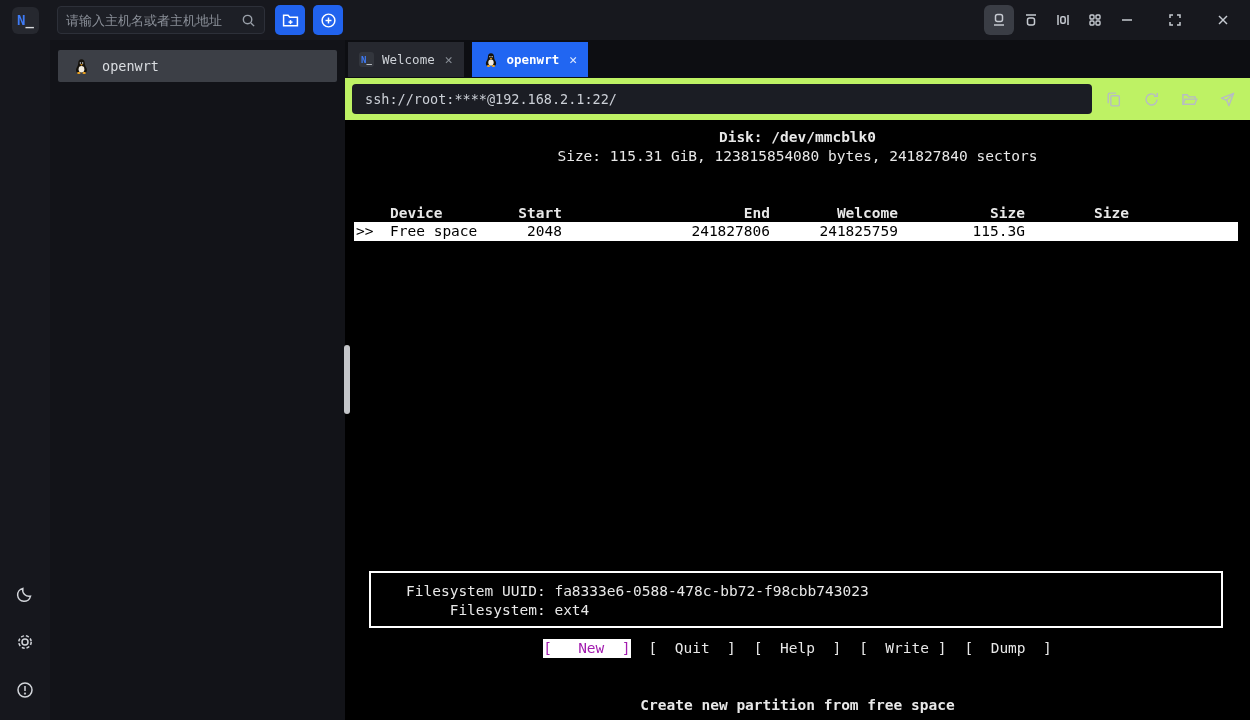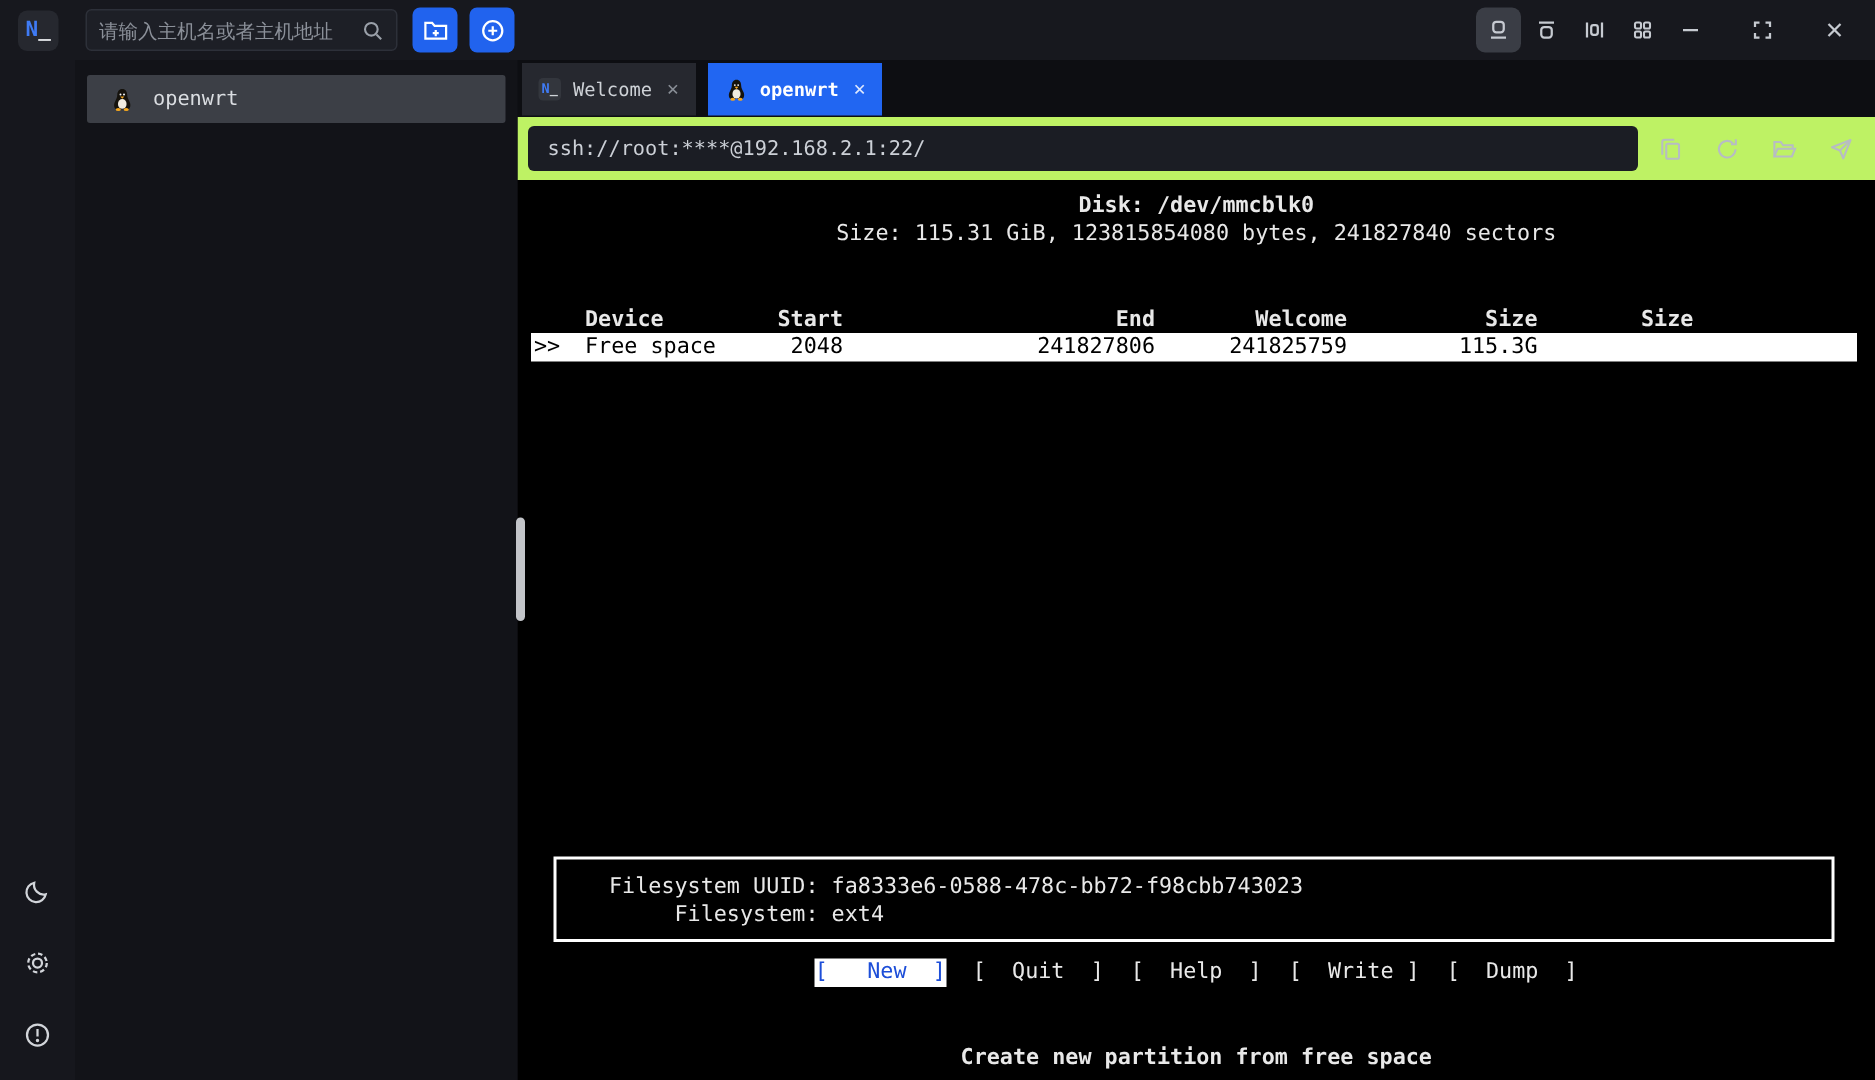--- a/index.html
+++ b/index.html
@@ -79,21 +79,21 @@
   .row-bg { position:absolute; left:9px; top:0; width:884px; height:19px; background:#ffffff; }
   .sel span { color:#000; z-index:2; }
 
   .info-box { position:absolute; left:24px; top:451px; width:854px; height:57px;
               border:2px solid #ffffff; padding:9px 0 0 5px; }
   .info-box div { white-space:pre; line-height:19px;margin-left:30px; }
 
   .menu-row { position:absolute; left:0; top:519px; width:905px; height:19px;
               display:flex; justify-content:center; gap:18px; }
   .menu-item { white-space:pre; line-height:19px; cursor:pointer; }
-  .menu-item.selected { background:#ffffff; color:#1d4ed8; }
+  .menu-item.selected { background:#ffffff; color:#a21caf; }
 
   .status-line { position:absolute; left:0; top:576px; width:905px; text-align:center;
                  font-weight:700; line-height:19px; }
 
   
   .splitter { position:absolute; left:344px; top:345px; width:6px; height:69px;
               background:#c3c5c9; border-radius:3px; z-index:20; cursor:col-resize; }
 
   svg { display:block; }
 </style>

